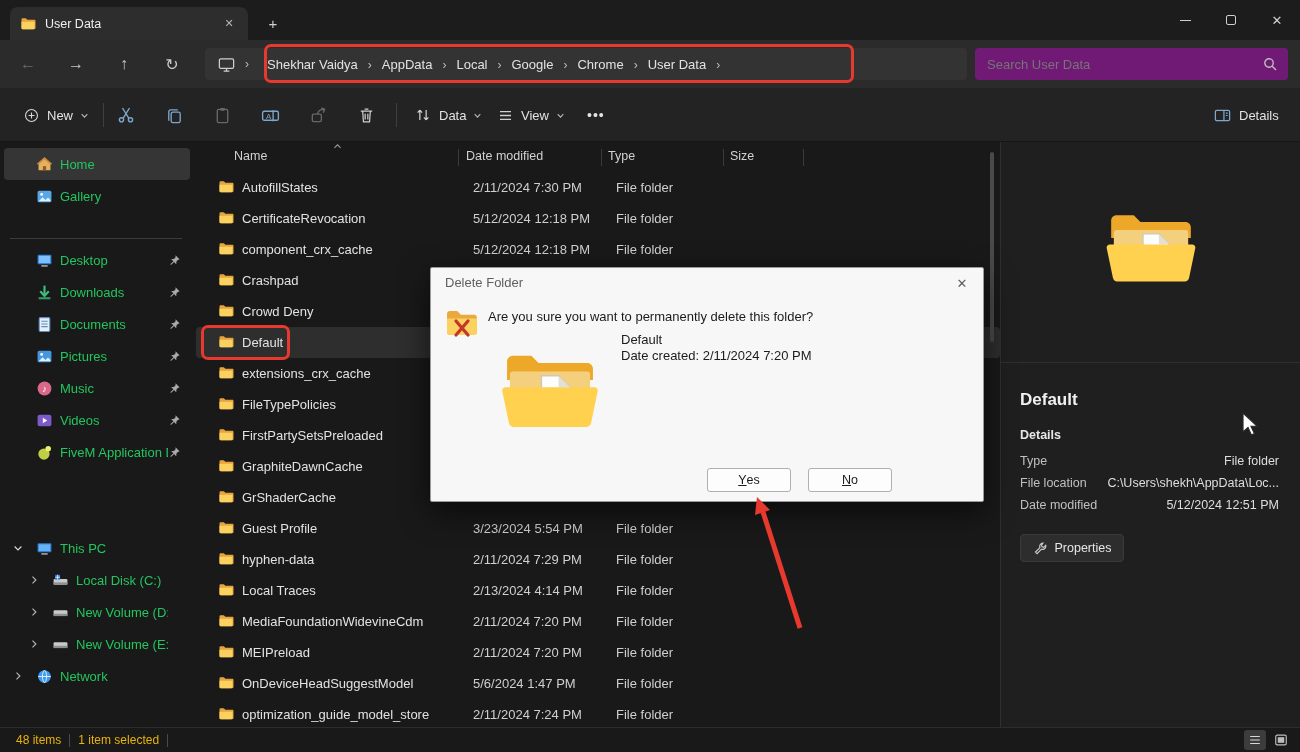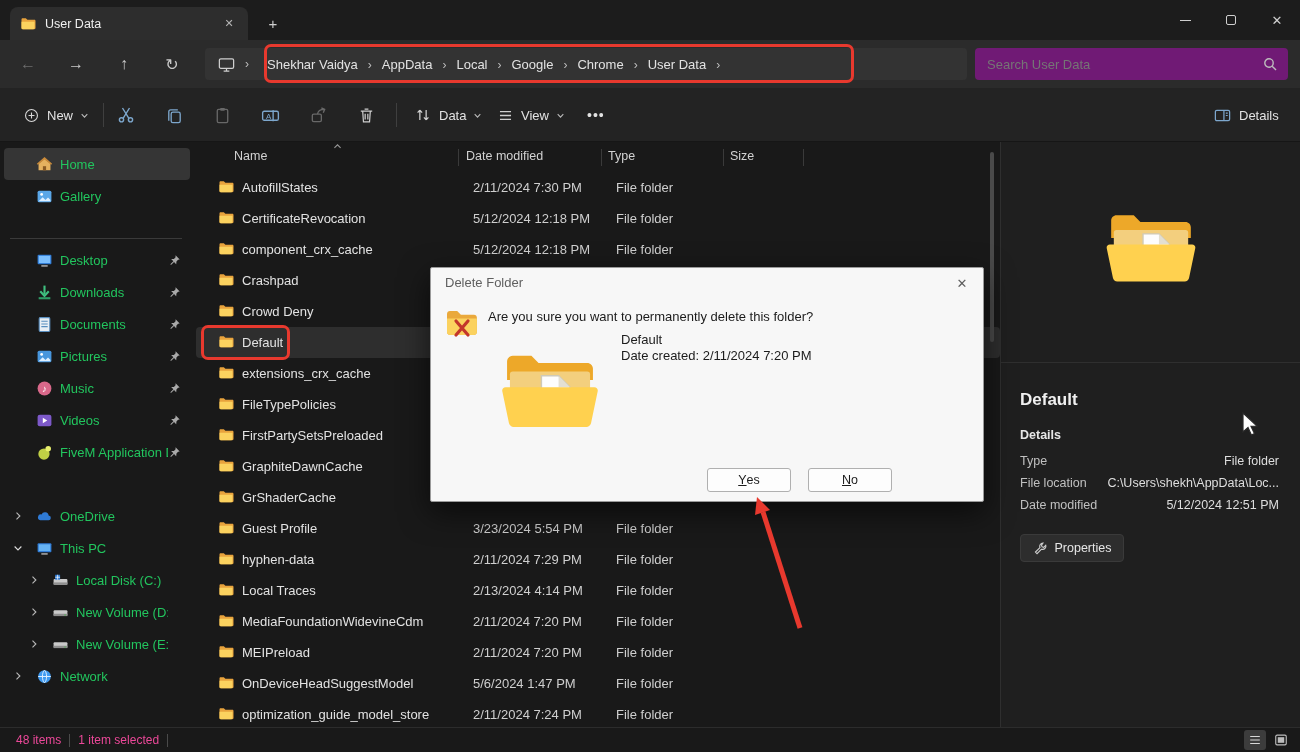--- a/index.html
+++ b/index.html
@@ -86,21 +86,21 @@
   #rp-section { position:absolute; left:19px; top:286px; font-size:12.5px; font-weight:bold; color:#e6e6e6; }
   .rp-row { position:absolute; left:19px; right:21px; height:22px; font-size:12.5px; }
   .rp-label { position:absolute; left:0; color:#c0c0c0; }
   .rp-value { position:absolute; right:0; color:#dedede; white-space:nowrap; }
   #rp-props { position:absolute; left:19px; top:392px; width:104px; height:28px; background:#2d2d2d;
     border:1px solid #3a3a3a; border-radius:4px; display:flex; align-items:center; justify-content:center;
     gap:7px; font-size:12.5px; color:#e6e6e6; }
 
   
   #statusbar { position:absolute; left:0; bottom:0; width:1300px; height:25px; background:#191919;
-    border-top:1px solid #2c2c2c; display:flex; align-items:center; font-size:12px; color:#ec4899; }
+    border-top:1px solid #2c2c2c; display:flex; align-items:center; font-size:12px; color:#eab308; }
   #statusbar .st { padding:0 8px; }
   #statusbar .stsep { width:1px; height:13px; background:#4a4a4a; }
   #status-views { position:absolute; right:8px; top:2px; display:flex; gap:4px; }
   .stview { width:22px; height:20px; border-radius:3px; display:flex; align-items:center; justify-content:center; }
   .stview.active { background:#3c3c3c; }
 
   
   #dialog { position:absolute; left:430px; top:267px; width:554px; height:235px; background:#f7f7f7;
     border:1px solid #9a9a9a; border-radius:2px; box-shadow:0 10px 30px rgba(0,0,0,.6); color:#1b1b1b; }
   #dlg-title { position:absolute; left:14px; top:7px; font-size:13px; color:#5f5f5f; }
@@ -402,33 +402,20 @@
             <circle cx="11.5" cy="4.5" r="2.6" fill="#e9f06e"></circle>
           </svg>
         </span>
         <span class="slabel">FiveM Application Dat</span>
         <span class="pin">
           <svg width="13" height="13" viewBox="0 0 16 16" fill="#a9a9a9">
             <path d="M9.3 1.6l5.1 5.1-2 .4-2 2-.3 3.4-2.7-2.7-3.7 3.7-.8-.8 3.7-3.7L3.9 6.3l3.4-.3 2-2z"></path>
           </svg>
         </span>
       </div>
-      <div class="side-item" style="top: 358px;">
-        <span class="chev">
-          <svg width="12" height="12" viewBox="0 0 16 16" fill="none" stroke="#b9b9b9" stroke-width="1.5">
-            <path d="M6 3.5L10.5 8 6 12.5"></path>
-          </svg>
-        </span>
-        <span class="sicon">
-          <svg width="17" height="17" viewBox="0 0 16 16">
-            <path d="M4 11.5h7.6a2.2 2.2 0 0 0 .3-4.4 3.5 3.5 0 0 0-6.7-1A2.7 2.7 0 0 0 4 11.5z" fill="#2f7bd6"></path>
-          </svg>
-        </span>
-        <span class="slabel">OneDrive</span>
-      </div>
       <div class="side-item" style="top: 390px;">
         <span class="chev">
           <svg width="12" height="12" viewBox="0 0 16 16" fill="none" stroke="#dcdcdc" stroke-width="1.5">
             <path d="M3.5 6L8 10.5 12.5 6"></path>
           </svg>
         </span>
         <span class="sicon">
           <svg width="17" height="17" viewBox="0 0 16 16">
             <rect x="1.5" y="3" width="13" height="8.5" rx="1" fill="#2f7bd6"></rect>
             <rect x="2.6" y="4.1" width="10.8" height="6.3" fill="#66b2f2"></rect>

